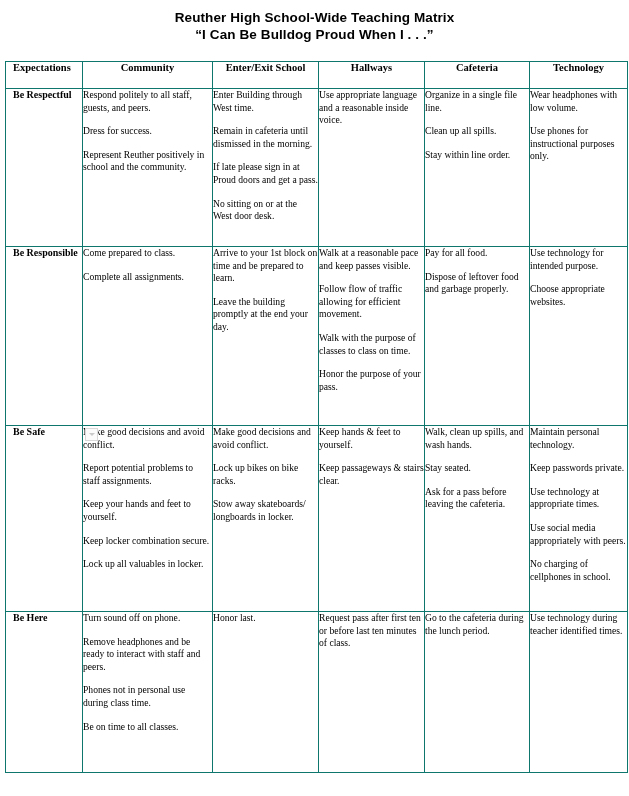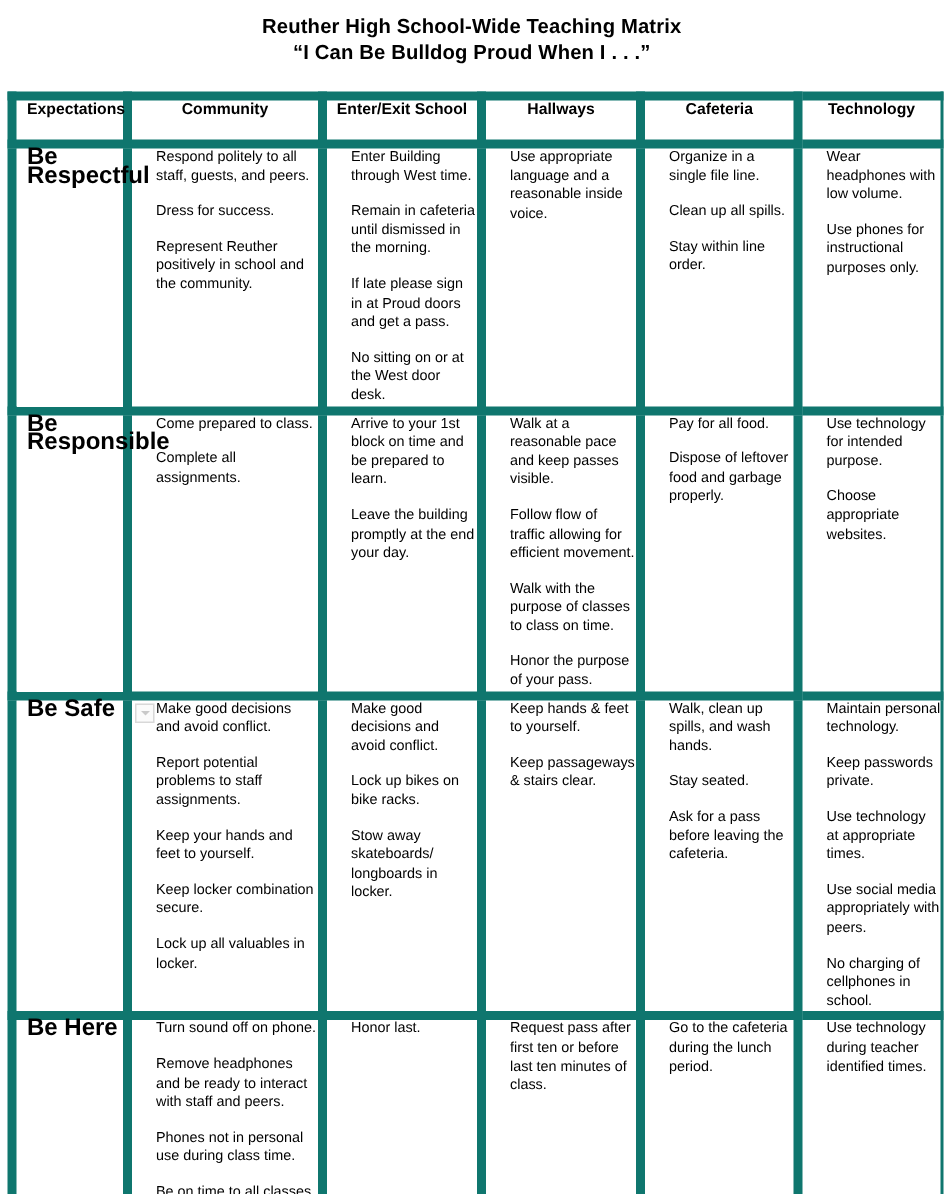--- a/index.html
+++ b/index.html
@@ -42,24 +42,25 @@
     left: 5px;
     top: 61px;
     width: 622px;
   }
   table.matrix {
     border-collapse: collapse;
     table-layout: fixed;
     width: 622px;
   }
   table.matrix td, table.matrix th {
-    border: 6px solid #0f766e;
+    border: 1px solid #0f766e;
     vertical-align: top;
     padding: 0;
     background: #ffffff;
+    font-family: Liberation Serif, serif;
   }
 
   
   col.c-exp  { width: 77px; }
   col.c-com  { width: 130px; }
   col.c-ent  { width: 106px; }
   col.c-hal  { width: 106px; }
   col.c-caf  { width: 105px; }
   col.c-tec  { width: 98px; }
 
@@ -79,38 +80,38 @@
   }
 
   
   tbody td {
     font-size: 9.6px;
     line-height: 12.6px;
     padding: 7px 7px 8px 7px;
   }
   tbody td.exp-cell {
     font-weight: bold;
-    font-size: 16px;
+    font-size: 10px;
     position: relative;
     padding-left: 7px;
   }
 
   
   tr.row-respectful td { height: 157px; }
   tr.row-responsible td { height: 178px; }
   tr.row-safe td { height: 185px; }
   tr.row-here td { height: 160px; }
 
   ul.lines {
     list-style: none;
     margin: 0;
     padding: 0;
   }
   ul.lines > li {
-    margin: 0 0 11px 16px;
+    margin: 0 0 11px 0;
     padding: 0;
   }
   ul.lines > li:last-child {
     margin-bottom: 0;
   }
 
   
   .dropdown-artifact {
     position: absolute;
     left: 79px;

